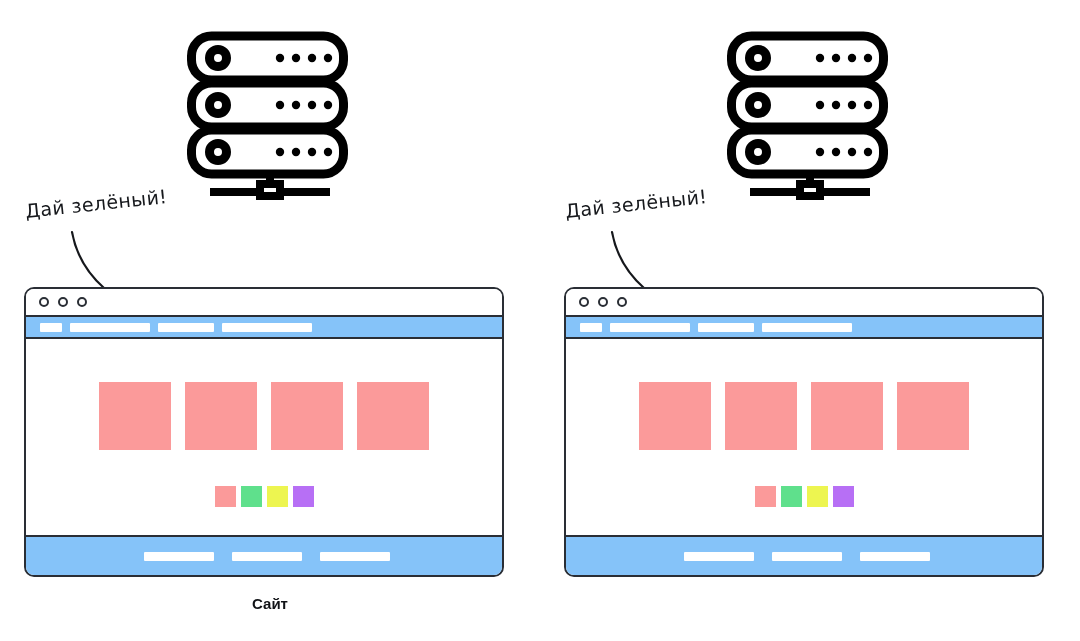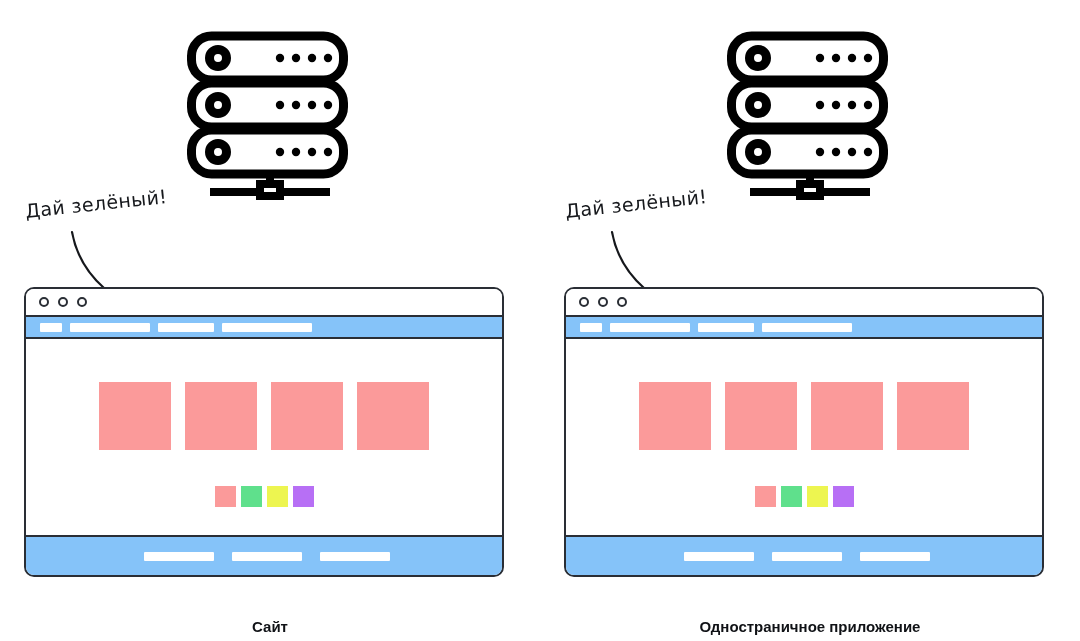--- a/index.html
+++ b/index.html
@@ -172,21 +172,21 @@
   .foot-seg {
     width: 70px;
     height: 9px;
     background: #ffffff;
     border-radius: 1px;
   }
 
   
   .caption {
     position: absolute;
-    top: 618px;
+    top: 595px;
     left: 0;
     width: 540px;
     text-align: center;
     font-family: "Liberation Sans", sans-serif;
     font-size: 15px;
     font-weight: bold;
     color: #101216;
   }
 </style>
 </head>
@@ -342,14 +342,13 @@
         <span class="chip" style="background:#b76ff5"></span>
       </div>
     </div>
     <div class="footer">
       <span class="foot-seg"></span>
       <span class="foot-seg"></span>
       <span class="foot-seg"></span>
     </div>
   </div>
 
-  <div class="caption">Одностраничное приложение</div>
 </div>
 
 </body></html>

